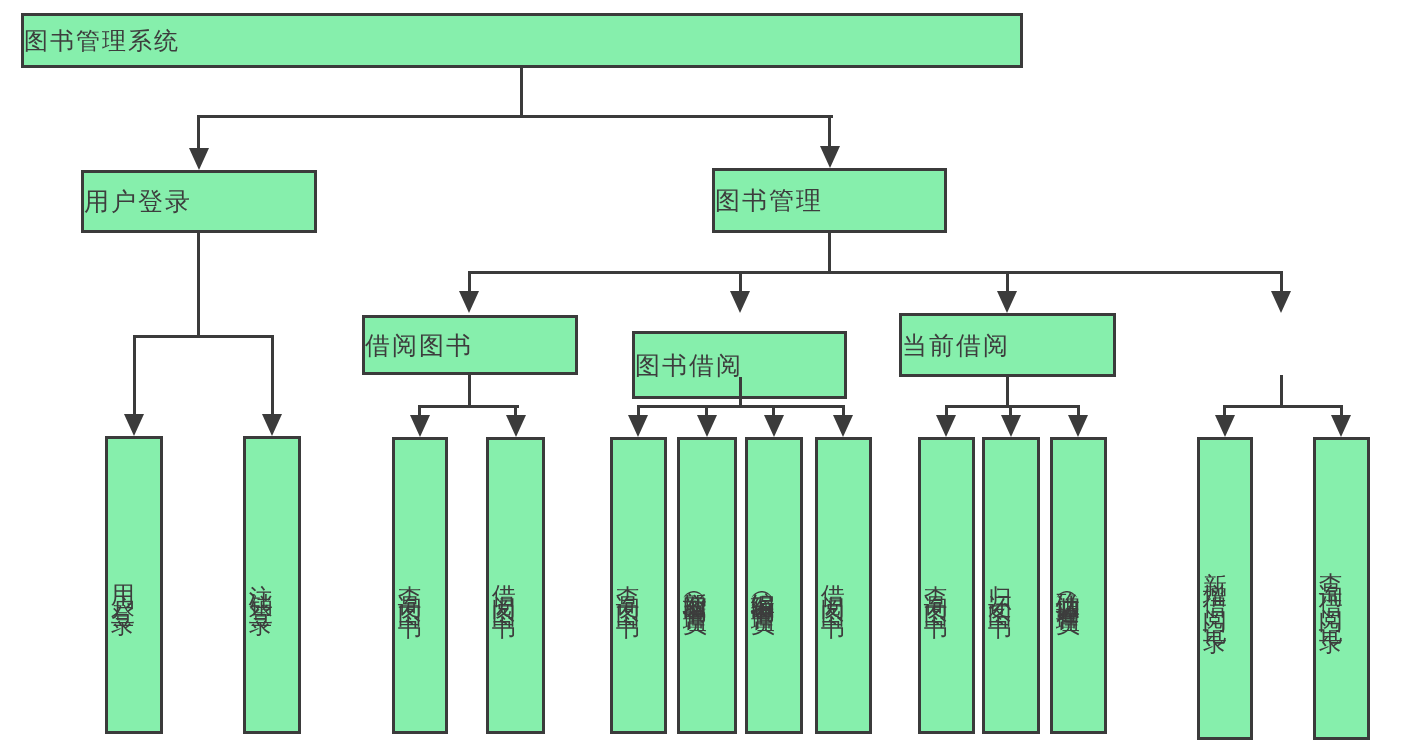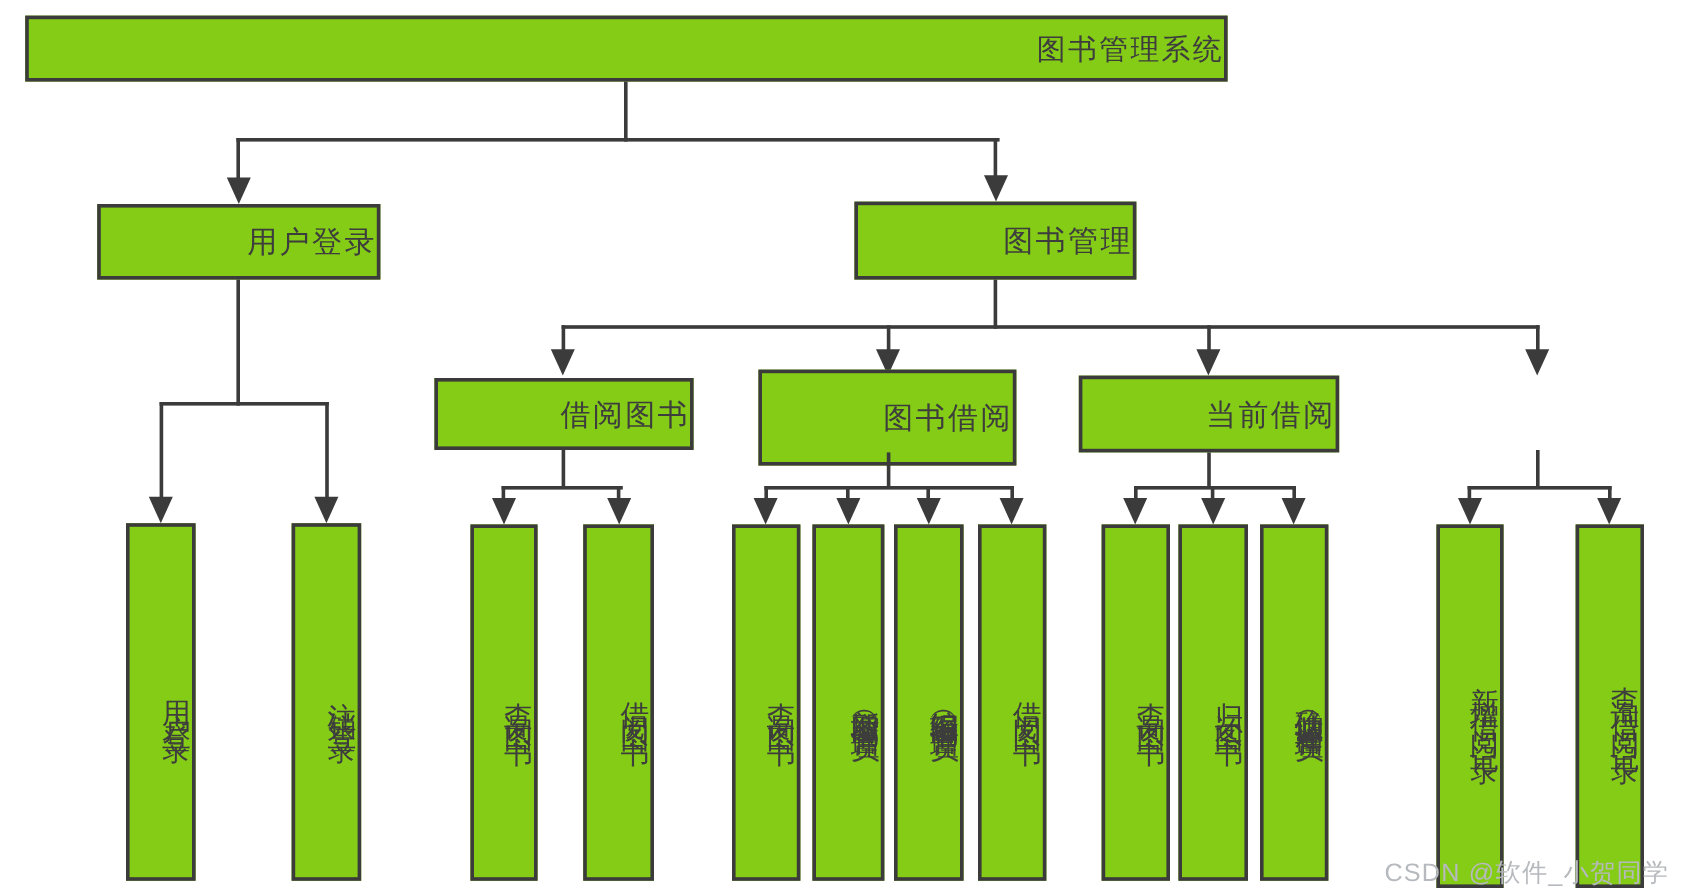--- a/index.html
+++ b/index.html
@@ -8,21 +8,21 @@
     --watermark:#b6b9bd;
     --bg:#ffffff;
   }
   html,body{margin:0;padding:0;background:var(--bg);}
   .canvas{
     position:relative;width:1405px;height:747px;background:var(--bg);
     font-family:"Liberation Sans", sans-serif;color:var(--text);overflow:hidden;
   }
   .box{
     position:absolute;box-sizing:border-box;border:3px solid var(--line);
-    background:#84cc16;display:flex;align-items:center;justify-content:flex-end;
+    background:#86efac;display:flex;align-items:center;justify-content:flex-start;
   }
   .hlabel{font-size:25px;letter-spacing:2px;white-space:nowrap;}
   .root .hlabel{font-size:24px;}
   .vtext{
     writing-mode:vertical-rl;text-orientation:mixed;
     font-size:24px;line-height:1.2;white-space:nowrap;
   }
   .vtext.short{letter-spacing:10px;}
   .vtext.mid{letter-spacing:12px;}
   .vtext.long{letter-spacing:3px;}
@@ -74,21 +74,21 @@
   <div class="line" style="left:739px;top:271px;width:3px;height:22px"></div>
   <div class="arr" style="left:730px;top:291px"></div>
   <div class="line" style="left:1006px;top:271px;width:3px;height:22px"></div>
   <div class="arr" style="left:997px;top:291px"></div>
   <div class="line" style="left:1280px;top:271px;width:3px;height:22px"></div>
   <div class="arr" style="left:1271px;top:291px"></div>
 
   <div class="box" style="left:362px;top:315px;width:216px;height:60px">
     <span class="hlabel">借阅图书</span>
   </div>
-  <div class="box" style="left:632px;top:308px;width:215px;height:80px">
+  <div class="box" style="left:632px;top:331px;width:215px;height:68px">
     <span class="hlabel">图书借阅</span>
   </div>
   <div class="box" style="left:899px;top:313px;width:217px;height:64px">
     <span class="hlabel">当前借阅</span>
   </div>
 
   <div class="line" style="left:468px;top:375px;width:3px;height:32px"></div>
   <div class="line" style="left:418px;top:405px;width:101px;height:3px"></div>
   <div class="line" style="left:418px;top:405px;width:3px;height:12px"></div>
   <div class="arr" style="left:410px;top:415px"></div>
@@ -159,15 +159,14 @@
     <span class="vtext long">确认归还（管理员）</span>
   </div>
 
   <div class="box" style="left:1197px;top:437px;width:56px;height:303px">
     <span class="vtext mid">新增借阅记录</span>
   </div>
   <div class="box" style="left:1313px;top:437px;width:57px;height:303px">
     <span class="vtext mid">查询借阅记录</span>
   </div>
 
-  <div class="watermark">CSDN @软件_小贺同学</div>
 
 </div>
 
 </body></html>

